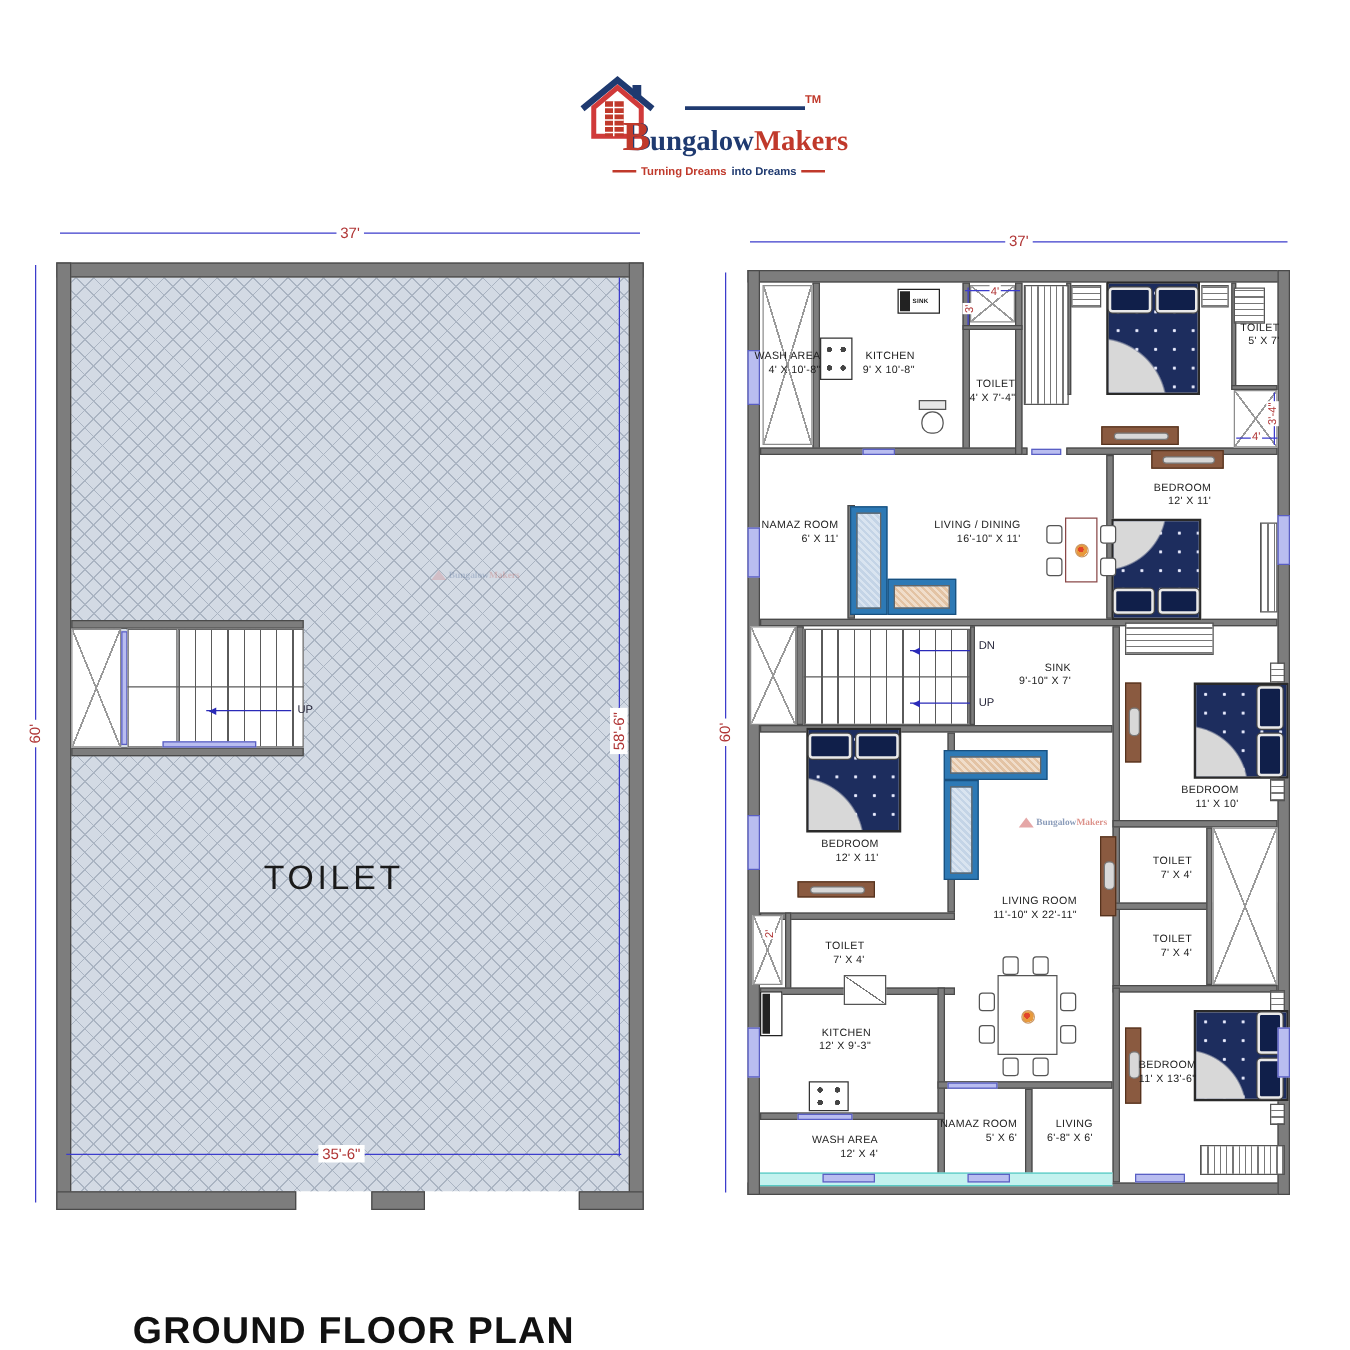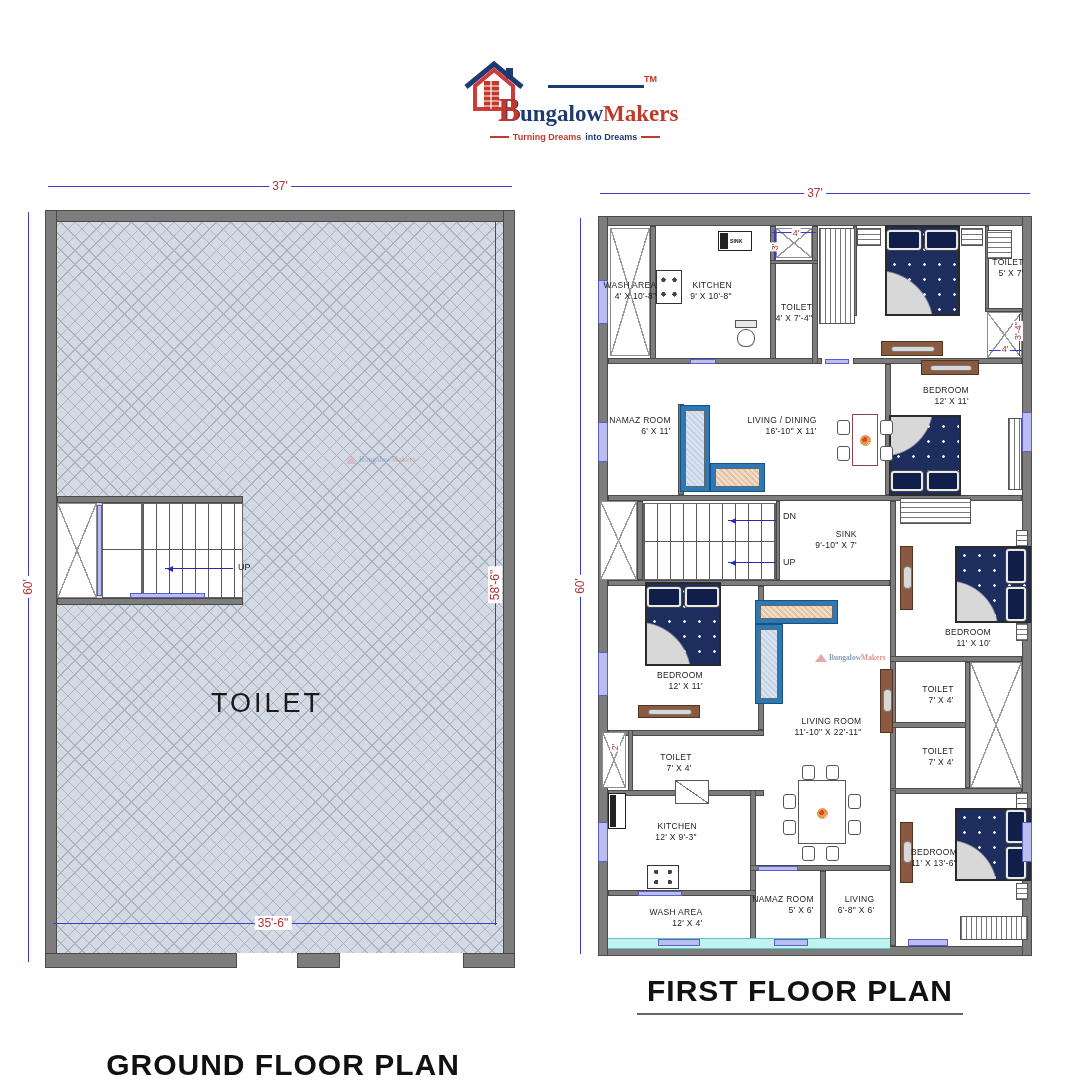--- a/index.html
+++ b/index.html
@@ -423,15 +423,14 @@
       </div>
     <div class="room-label" style="left:258px;top:689px">
         <span class="rname">LIVING</span>
         <span class="rsize">6'-8" X 6'</span>
       </div>
     <div class="room-label" style="left:336px;top:642px">
         <span class="rname">BEDROOM</span>
         <span class="rsize">11' X 13'-6"</span>
       </div>
   </div>
-  <div class="plan-title" style="left:800px;top:974px">FIRST FLOOR PLAN</div>
 
 </div>
 
 </body></html>

